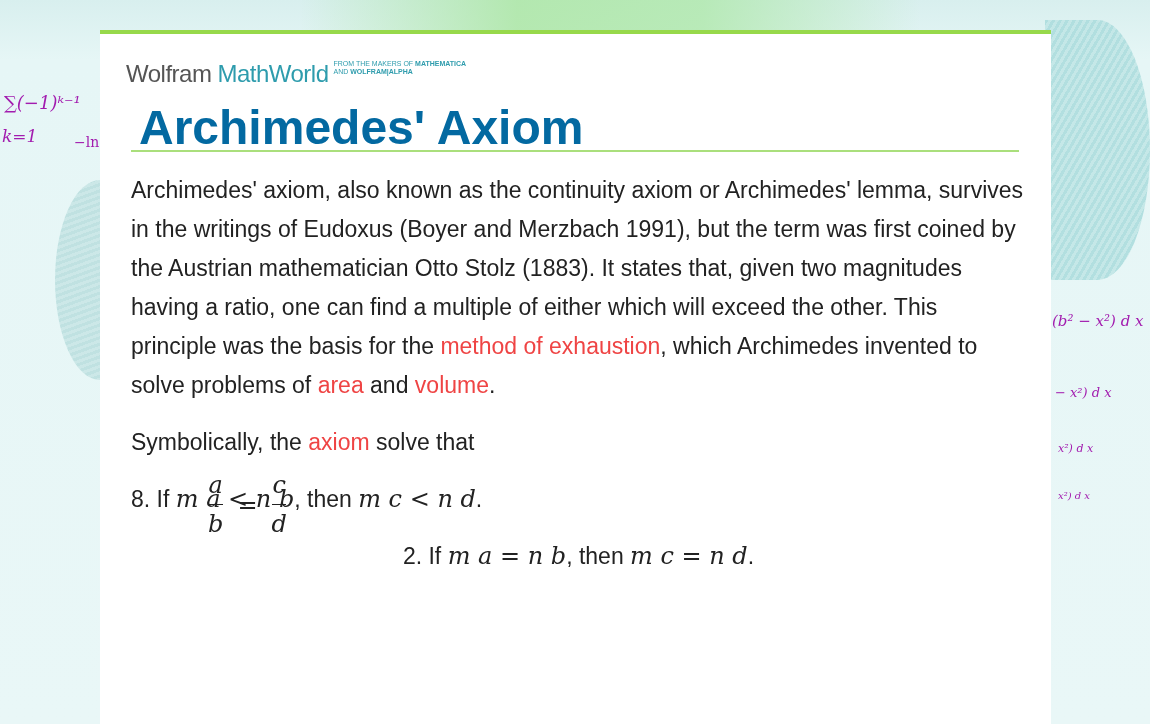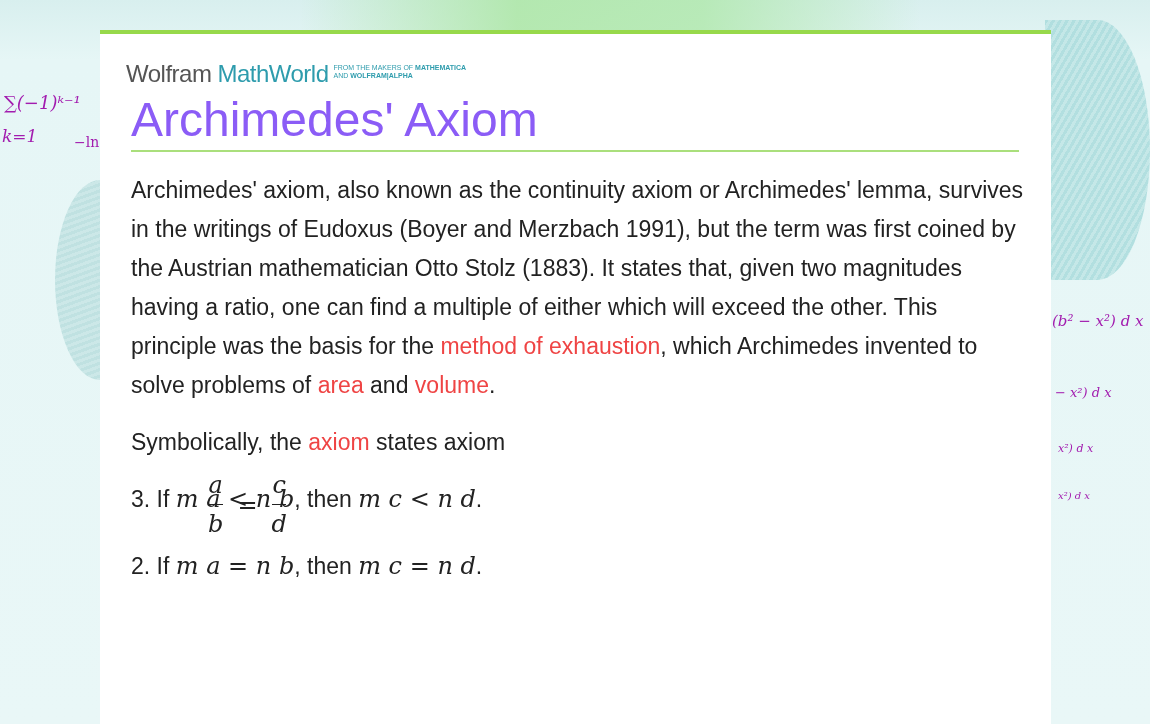--- a/index.html
+++ b/index.html
@@ -22,28 +22,28 @@
   .bg-shape-right {
     position:absolute; left:1045px; top:20px; width:105px; height:260px;
     border-radius:0 50% 50% 0;
     background: repeating-linear-gradient(120deg, #a9dbdc 0 3px, #bfe5e5 3px 6px);
     opacity:0.85;
   }
   .card {
     position:absolute; left:100px; top:30px; width:951px; height:720px;
     background:#fff; border-top:4px solid #97d94b;
   }
-  .logo { position:absolute; left:26px; top:26px; display:flex; align-items:center; }
+  .logo { position:absolute; left:26px; top:26px; display:flex; align-items:flex-start; }
   .logo-wolfram { font-size:24px; color:#555; letter-spacing:-0.5px; }
   .logo-mathworld { font-size:24px; color:#2e9cad; margin-left:6px; letter-spacing:-0.5px; }
   .logo-tag { font-size:7px; line-height:8px; color:#2e9cad; margin-left:5px; margin-bottom:4px; }
   .logo-tag b { font-weight:bold; }
   .title {
-    position:absolute; left:31px; top:58px; margin:0;
-    font-size:48px; font-weight:normal; color:#8b5cf6;
+    position:absolute; left:31px; top:58px; margin:8px;
+    font-size:48px; font-weight:bold; color:#0369a1;
   }
   .title-rule { position:absolute; left:31px; top:116px; width:888px; height:2px; background:#aadf7c; }
   .body-text {
     position:absolute; left:31px; top:137px; width:895px;
     font-size:23px; line-height:39px; color:#222;
   }
   .body-text p { margin:0; }
   a { color:#ef4444; text-decoration:none; }
   .math { font-family:"DejaVu Serif", serif; font-style:italic; font-size:24px; }
   .frac-eq {
@@ -84,26 +84,26 @@
   </div>
 
   <h1 class="title">Archimedes' Axiom</h1>
   <div class="title-rule"></div>
 
   <div class="body-text">
     <p>
       <span>Archimedes' axiom, also known as the continuity axiom or Archimedes' lemma, survives in the writings of Eudoxus (Boyer and Merzbach 1991), but the term was first coined by the Austrian mathematician Otto Stolz (1883). It states that, given two magnitudes having a ratio, one can find a multiple of either which will exceed the other. This principle was the basis for the </span><a href="#">method of exhaustion</a><span>, which Archimedes invented to solve problems of </span><a href="#">area</a><span> and </span><a href="#">volume</a><span>.</span>
     </p>
     <p style="margin-top:18px;">
-      <span>Symbolically, the </span><a href="#">axiom</a><span> states axiom</span>
+      <span>Symbolically, the </span><a href="#">axiom</a><span> solve that</span>
     </p>
     <p style="margin-top:18px;">
-      <span>3. If </span><span class="math">m a &lt; n b</span><span>, then </span><span class="math">m c &lt; n d</span><span>.</span>
+      <span>8. If </span><span class="math">m a &lt; n b</span><span>, then </span><span class="math">m c &lt; n d</span><span>.</span>
     </p>
-    <p style="margin-top:28px;">
+    <p style="margin-top:18px;text-align:center;">
       <span>2. If </span><span class="math">m a = n b</span><span>, then </span><span class="math">m c = n d</span><span>.</span>
     </p>
   </div>
 
   <div class="frac-eq">
     <div class="frac">
       <span>a</span>
       <div class="bar"></div>
       <span>b</span>
     </div>

